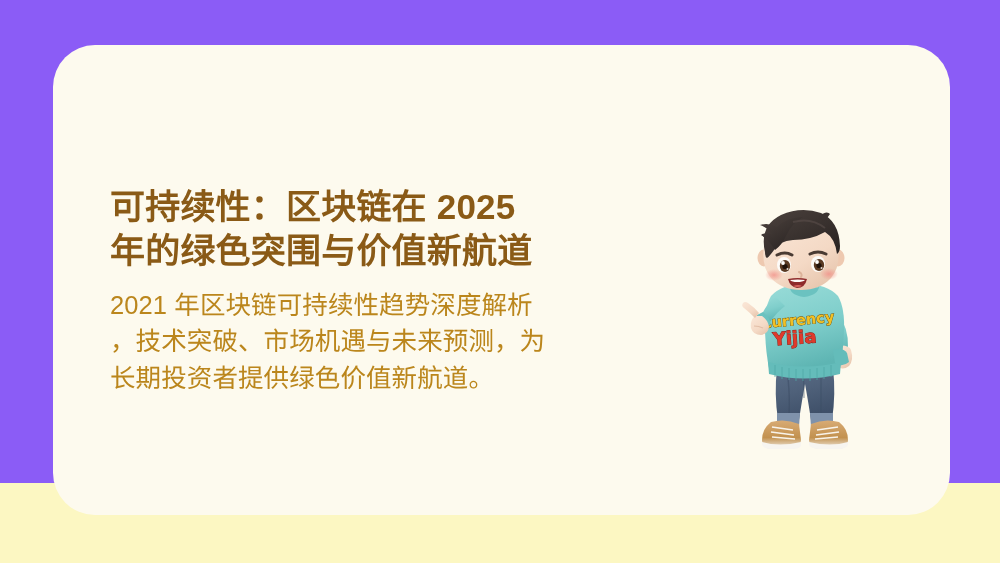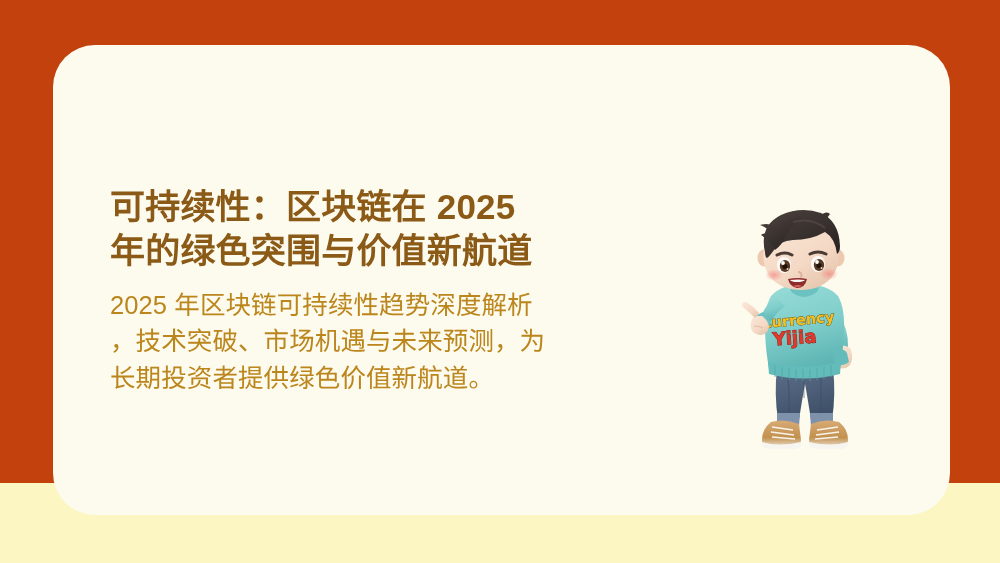--- a/index.html
+++ b/index.html
@@ -12,21 +12,21 @@
     height: 563px;
     overflow: hidden;
     background: #fcf7c2;
     font-family: "Liberation Sans", "DejaVu Sans", sans-serif;
   }
 
   .stage {
     position: relative;
     width: 1000px;
     height: 483px;
-    background: #c2410c;
+    background: #8b5cf6;
   }
 
   
   .card {
     position: absolute;
     left: 53px;
     top: 45px;
     width: 897px;
     height: 470px;
     background: #fdfaee;
@@ -79,21 +79,21 @@
 </head>
 <body>
 
 <div class="stage">
 
   <div class="card">
 
     <div class="copy">
       <h1 class="headline">可持续性：区块链在 2025
 年的绿色突围与价值新航道</h1>
-      <p class="subcopy">2025 年区块链可持续性趋势深度解析
+      <p class="subcopy">2021 年区块链可持续性趋势深度解析
 ，技术突破、市场机遇与未来预测，为
 长期投资者提供绿色价值新航道。</p>
     </div>
 
     <div class="mascot">
       <svg viewBox="0 0 128 252" xmlns="http://www.w3.org/2000/svg">
         <defs>
           <linearGradient id="gSweater" x1="0" y1="0" x2="0.25" y2="1">
             <stop offset="0" stop-color="#99dcd8"></stop>
             <stop offset="0.55" stop-color="#7fcecb"></stop>

